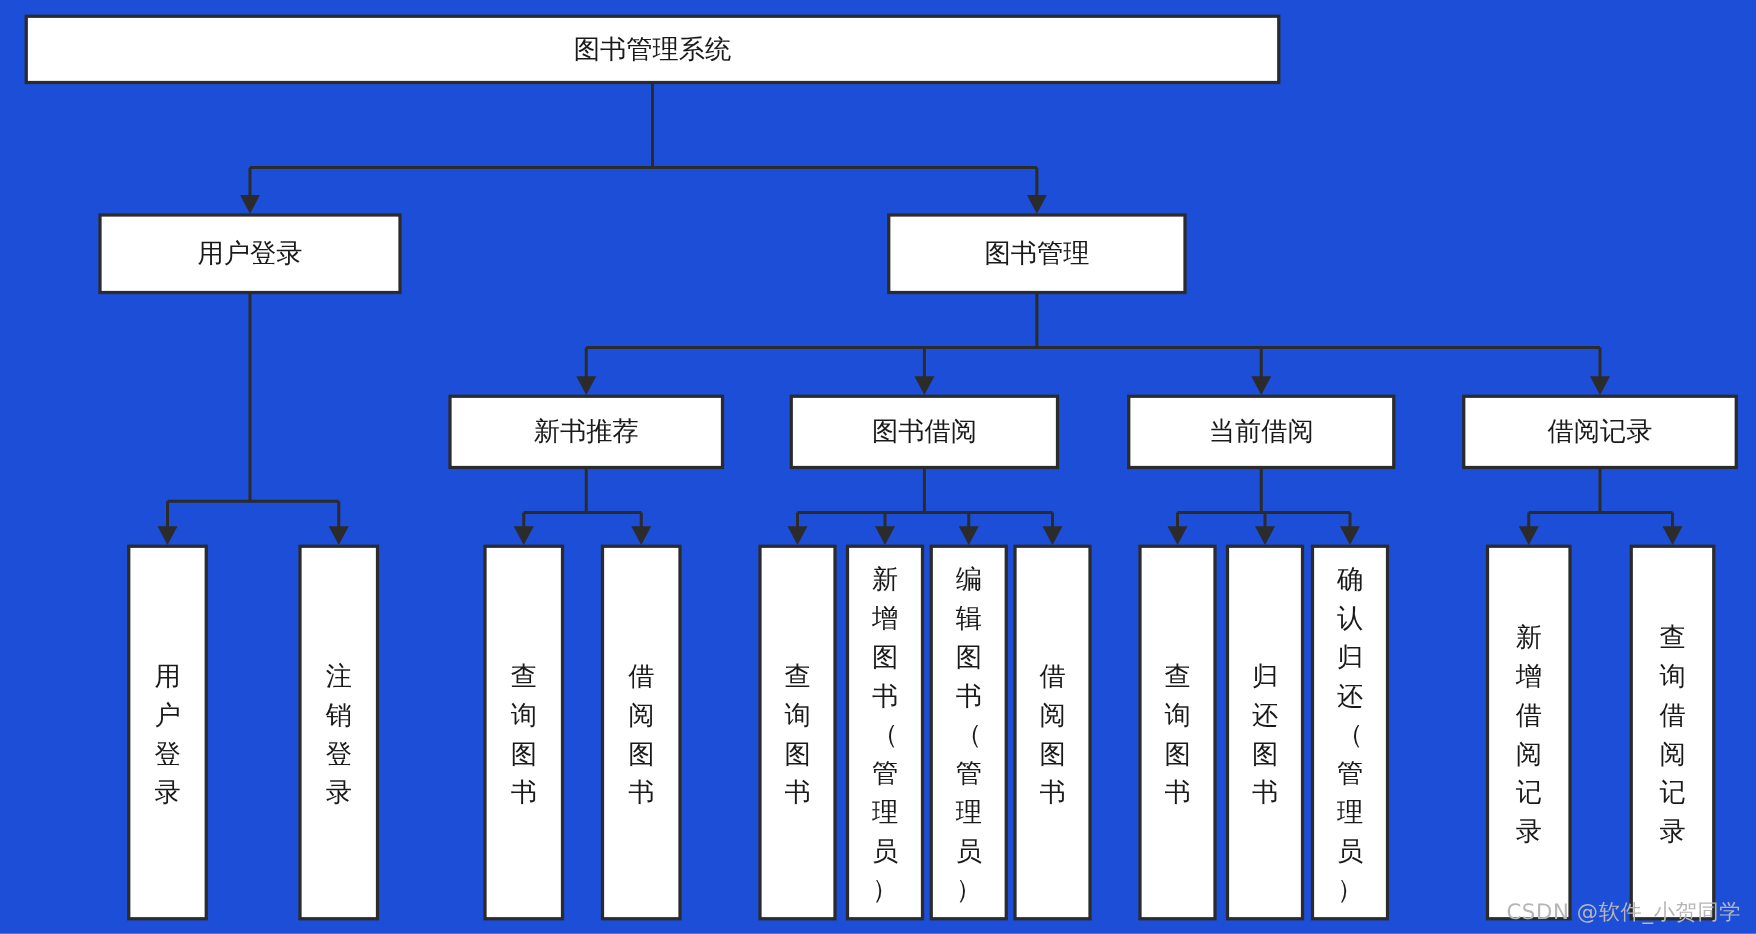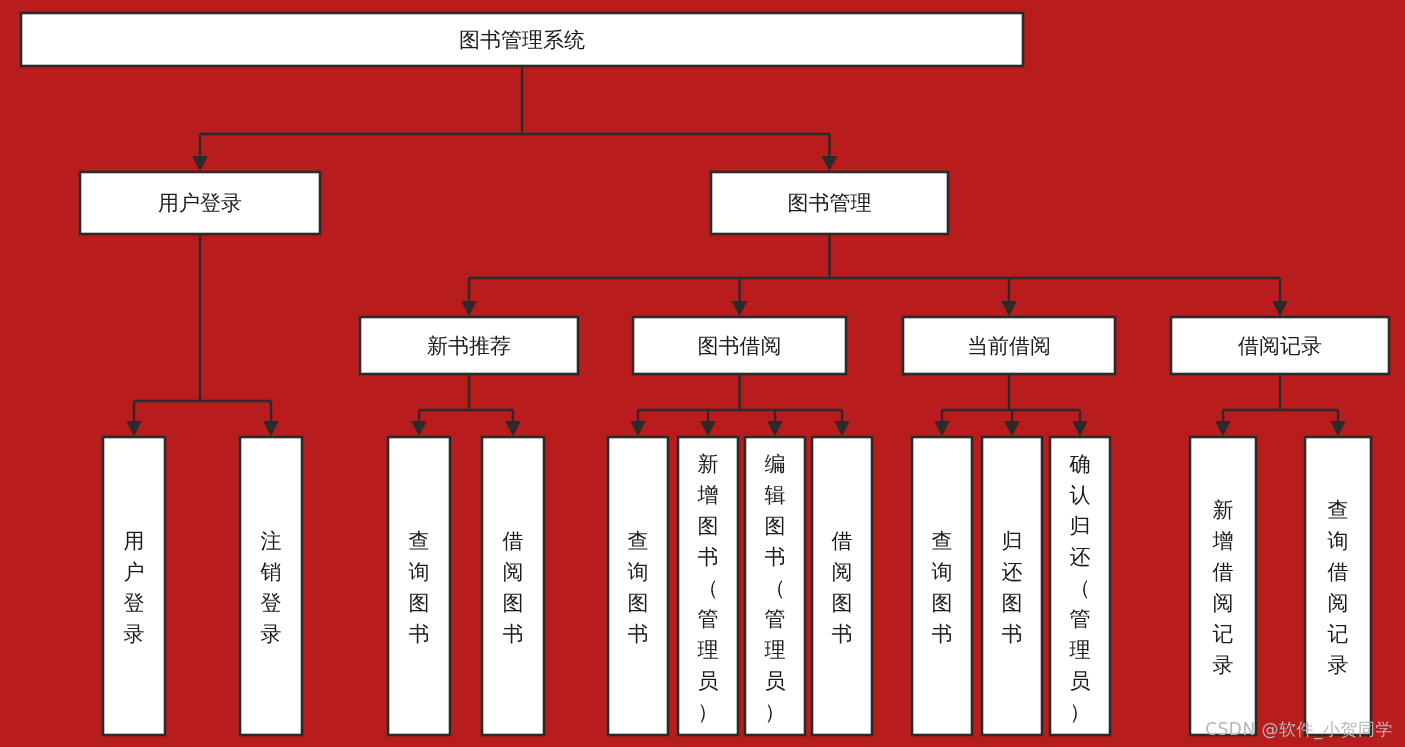--- a/index.html
+++ b/index.html
@@ -10,21 +10,21 @@
   body {
     width: 1405px;
     height: 747px;
     font-family: "DejaVu Sans", "Liberation Sans", sans-serif;
     overflow: hidden;
   }
   #diagram-root {
     position: relative;
     width: 1405px;
     height: 747px;
-    background: #b91c1c;
+    background: #1d4ed8;
     text-align: right;
   }
   svg#tree-svg {
     position: absolute;
     left: 0;
     top: 0;
     width: 1405px;
     height: 747px;
     display: block;
   }

